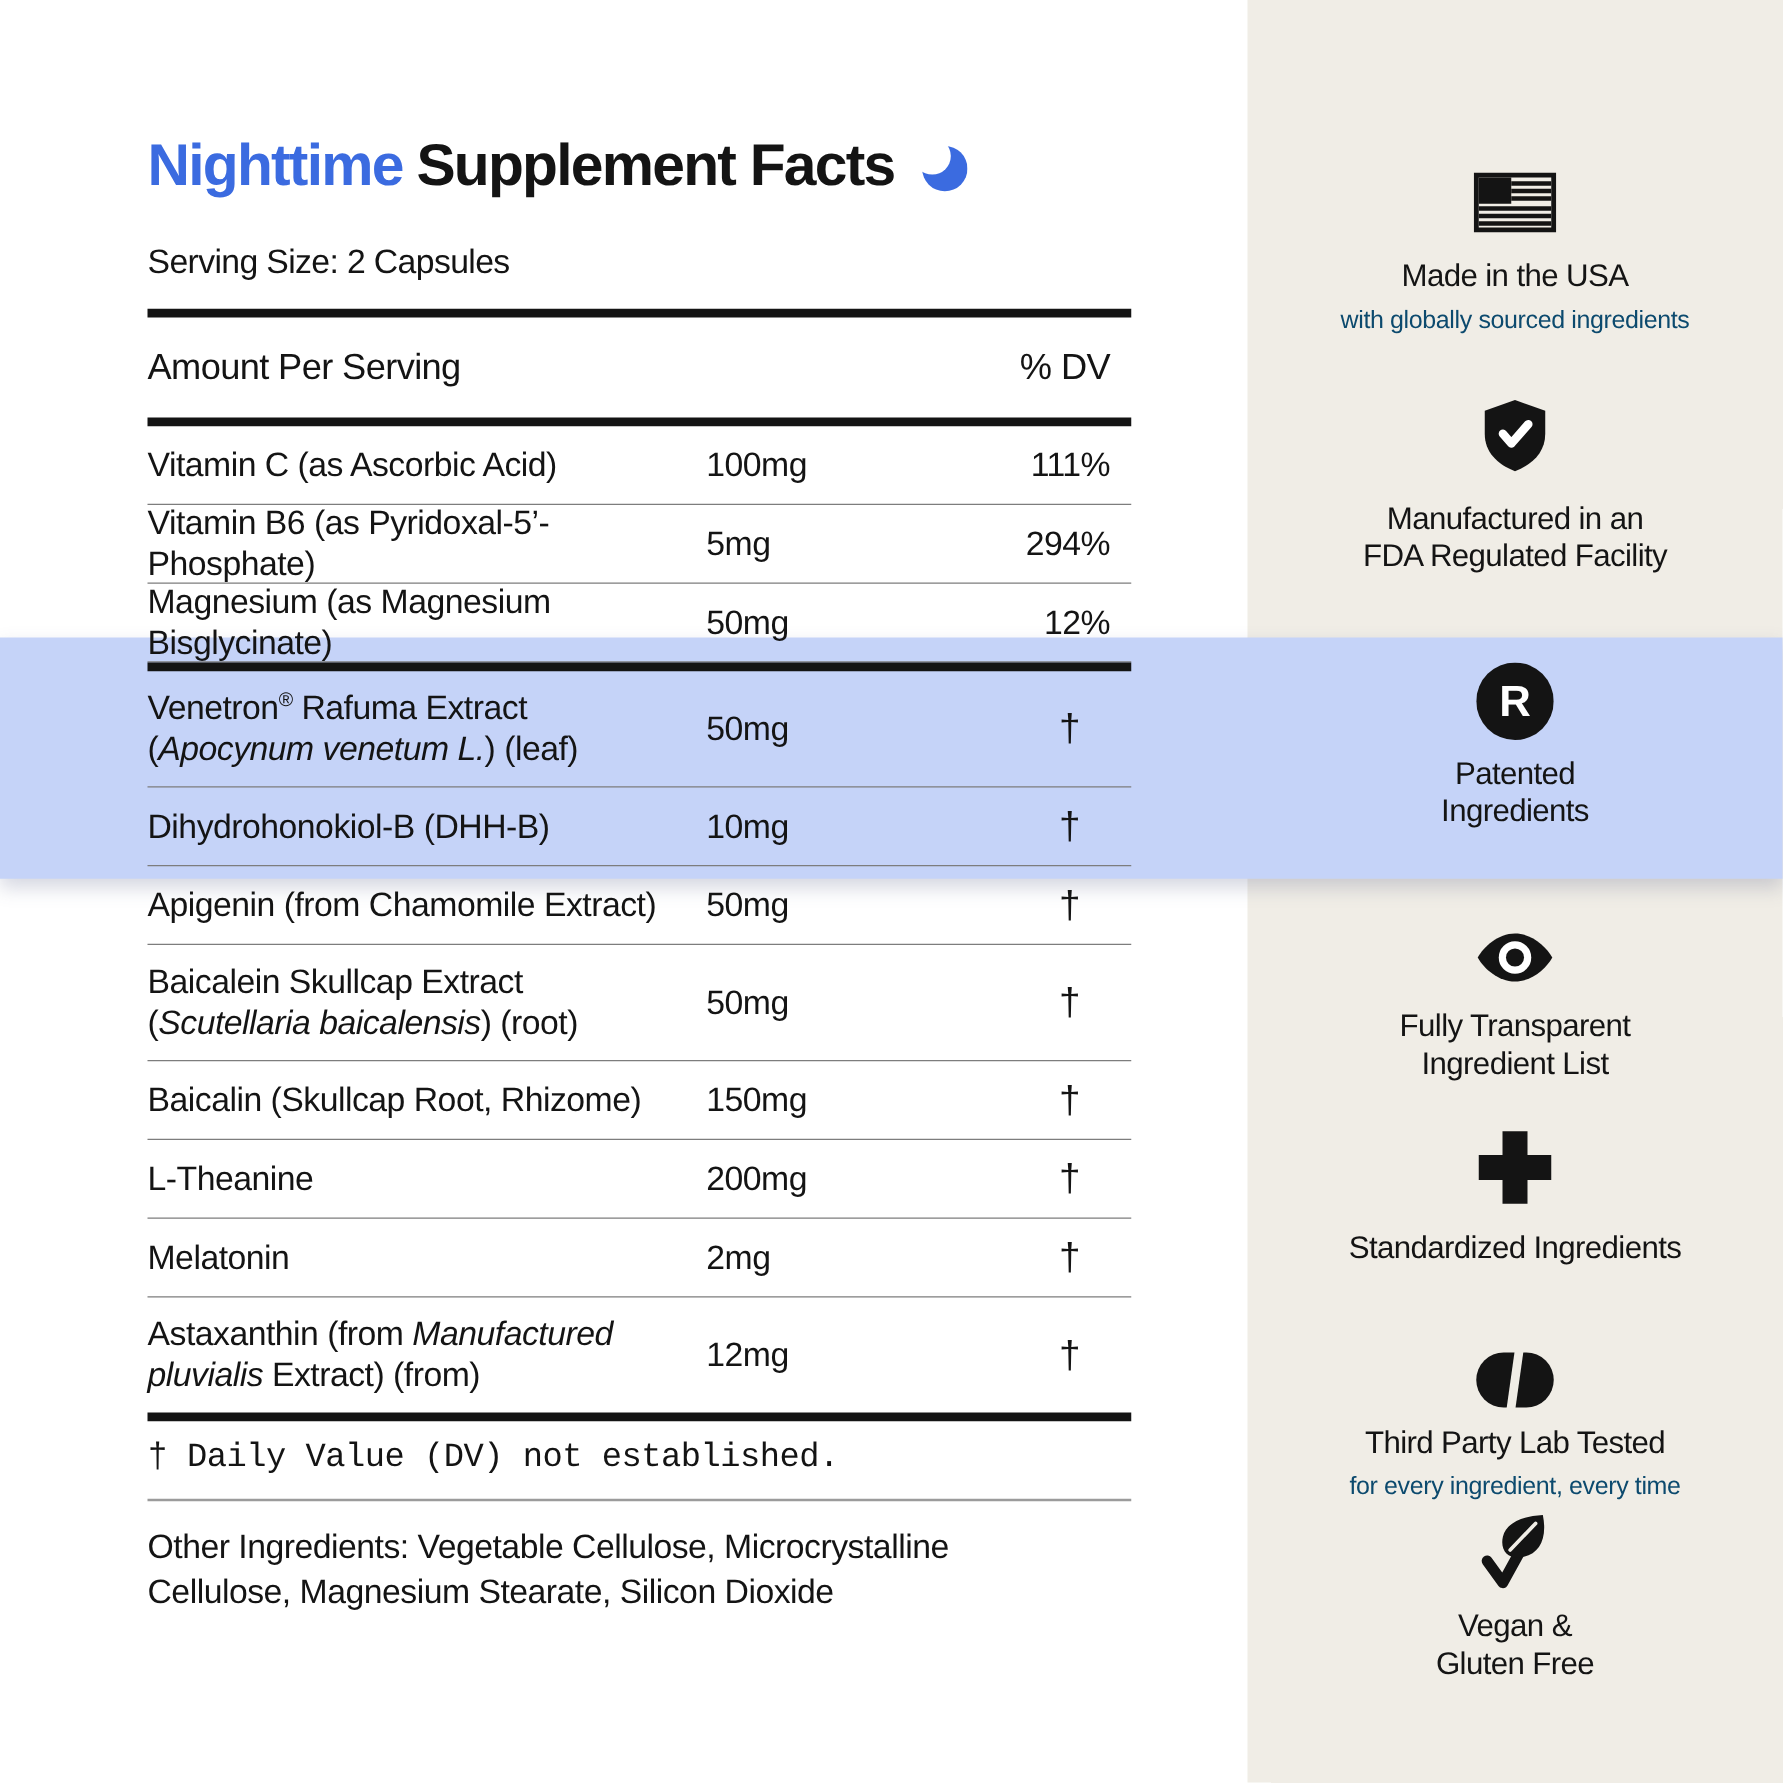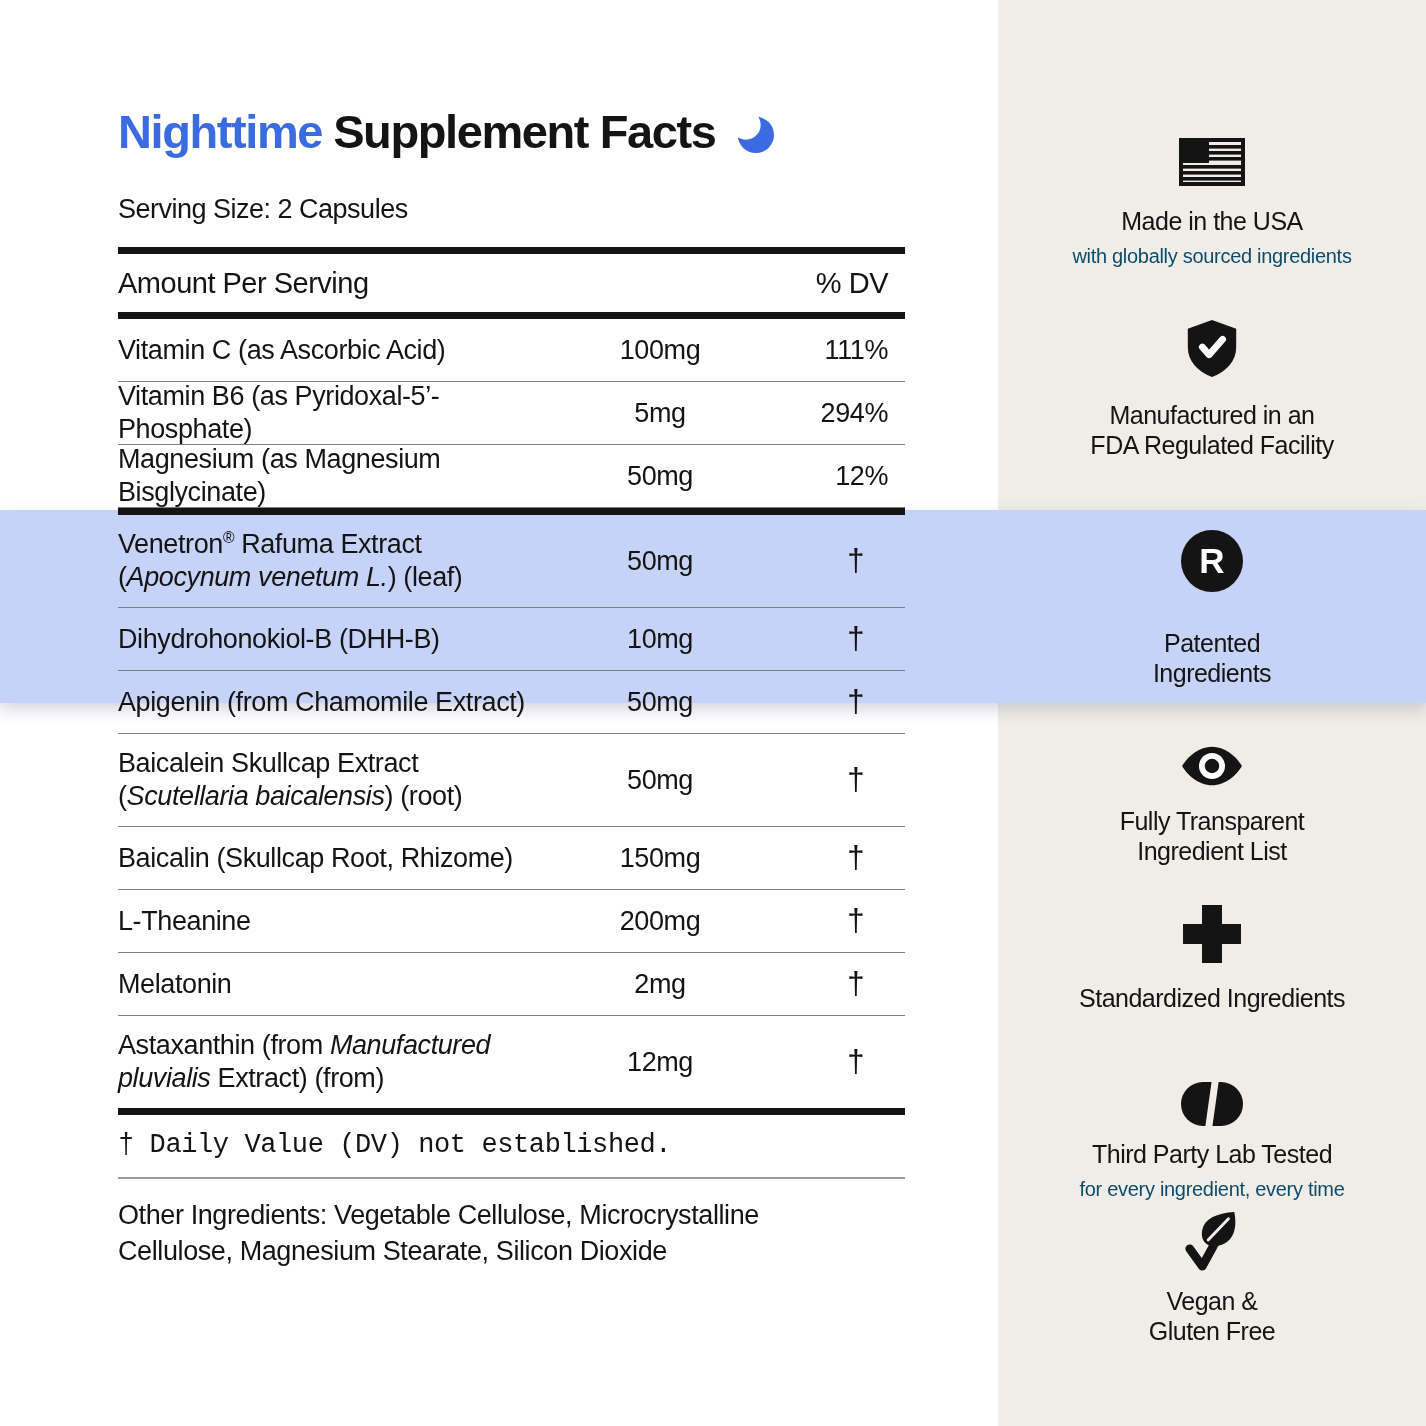--- a/index.html
+++ b/index.html
@@ -15,29 +15,29 @@
   .band{position:absolute;left:0;top:510px;width:1426px;height:193px;background:#C5D3F8;z-index:1;
         box-shadow:0 7px 14px rgba(90,100,140,0.25);}
   
   .facts{position:absolute;left:118px;top:0;width:787px;z-index:2;}
   h1.title{margin:104px 0 0 0;font-size:47px;line-height:56px;font-weight:700;letter-spacing:-1.4px;white-space:nowrap;}
   h1.title .brand{color:#3B6BE0;margin-right:11px;}
   h1.title .moon{display:inline-block;vertical-align:-6px;margin-left:16px;}
   .serving{margin-top:28px;font-size:27px;line-height:30px;font-weight:500;letter-spacing:-0.5px;}
   .bar{background:#141414;height:7px;width:787px;}
   .bar.first{margin-top:23px;}
-  .thead{height:58px;display:flex;align-items:center;justify-content:space-between;
+  .thead{height:80px;display:flex;align-items:center;justify-content:space-between;
          font-size:29px;font-weight:500;letter-spacing:-0.5px;}
   .thead .right{padding-right:17px;}
   .hr{height:1px;background:#7d7d7d;width:787px;}
   .row{display:flex;align-items:center;}
   .row.single{height:62px;}
   .row.double{height:92px;}
   .row .name{flex:1;font-size:27px;line-height:33px;letter-spacing:-0.4px;}
-  .row .amt{width:190px;text-align:center;font-size:27px;letter-spacing:-0.4px;box-sizing:border-box;}
+  .row .amt{width:190px;font-size:27px;letter-spacing:-0.4px;box-sizing:border-box;}
   .row .dv{width:150px;text-align:right;padding-right:17px;font-size:27px;letter-spacing:-0.4px;box-sizing:border-box;}
   .row .dv.dagger{padding-right:41px;font-size:31px;font-weight:400;}
   .name em{font-style:italic;}
   .name sup{font-size:58%;vertical-align:super;line-height:0;}
   .footnote{margin-top:14px;font-size:27px;line-height:32px;letter-spacing:-0.4px;font-family:Liberation Mono, monospace;}
   .grayline{margin-top:16px;height:2px;background:#9b9b9b;width:787px;}
   .other{margin-top:18px;font-size:27px;line-height:36px;letter-spacing:-0.4px;width:740px;}
   
   .side-items{position:absolute;left:998px;top:0;width:428px;height:1426px;z-index:2;}
   .side-item{position:absolute;left:0;width:428px;text-align:center;}
@@ -193,21 +193,21 @@
         <div>FDA Regulated Facility</div>
       </div>
     </div>
     <div class="side-item" style="top: 530px;">
       <div class="icon-wrap">
         <svg width="62" height="62" viewBox="0 0 62 62">
           <circle cx="31" cy="31" r="31" fill="#141414"></circle>
           <text x="31" y="43" text-anchor="middle" font-size="35" font-weight="bold" fill="#ffffff" font-family="Liberation Sans, sans-serif">R</text>
         </svg>
       </div>
-      <div class="side-title" style="margin-top: 36px;">
+      <div class="side-title" style="margin-top: 12px;">
         <div>Patented</div>
         <div>Ingredients</div>
       </div>
     </div>
     <div class="side-item" style="top: 740px;">
       <div class="icon-wrap">
         <svg width="64" height="52" viewBox="0 0 64 54">
           <path d="M32 7 C46 7 58 18 63 27 C58 36 46 47 32 47 C18 47 6 36 1 27 C6 18 18 7 32 7 Z" fill="#141414"></path>
           <circle cx="32" cy="27" r="13.5" fill="#ffffff"></circle>
           <circle cx="32" cy="27" r="7.5" fill="#141414"></circle>

